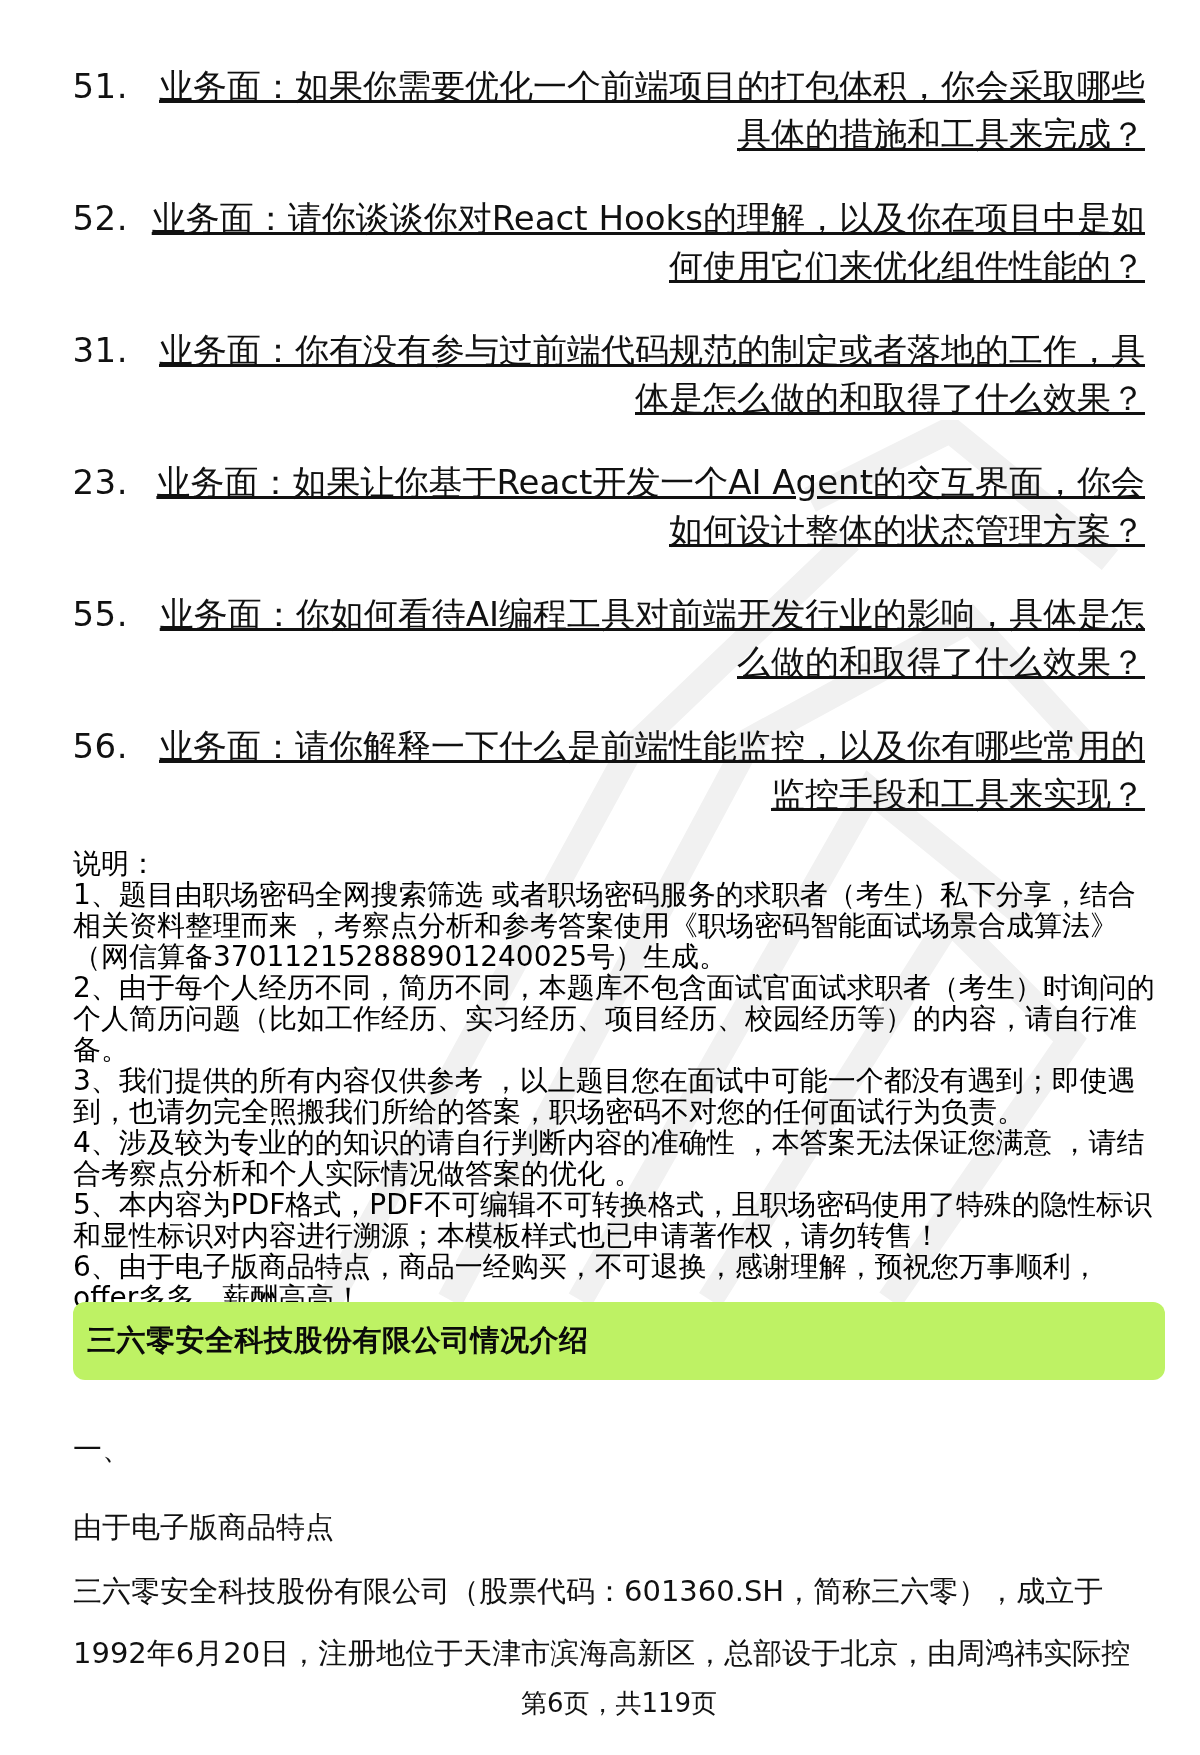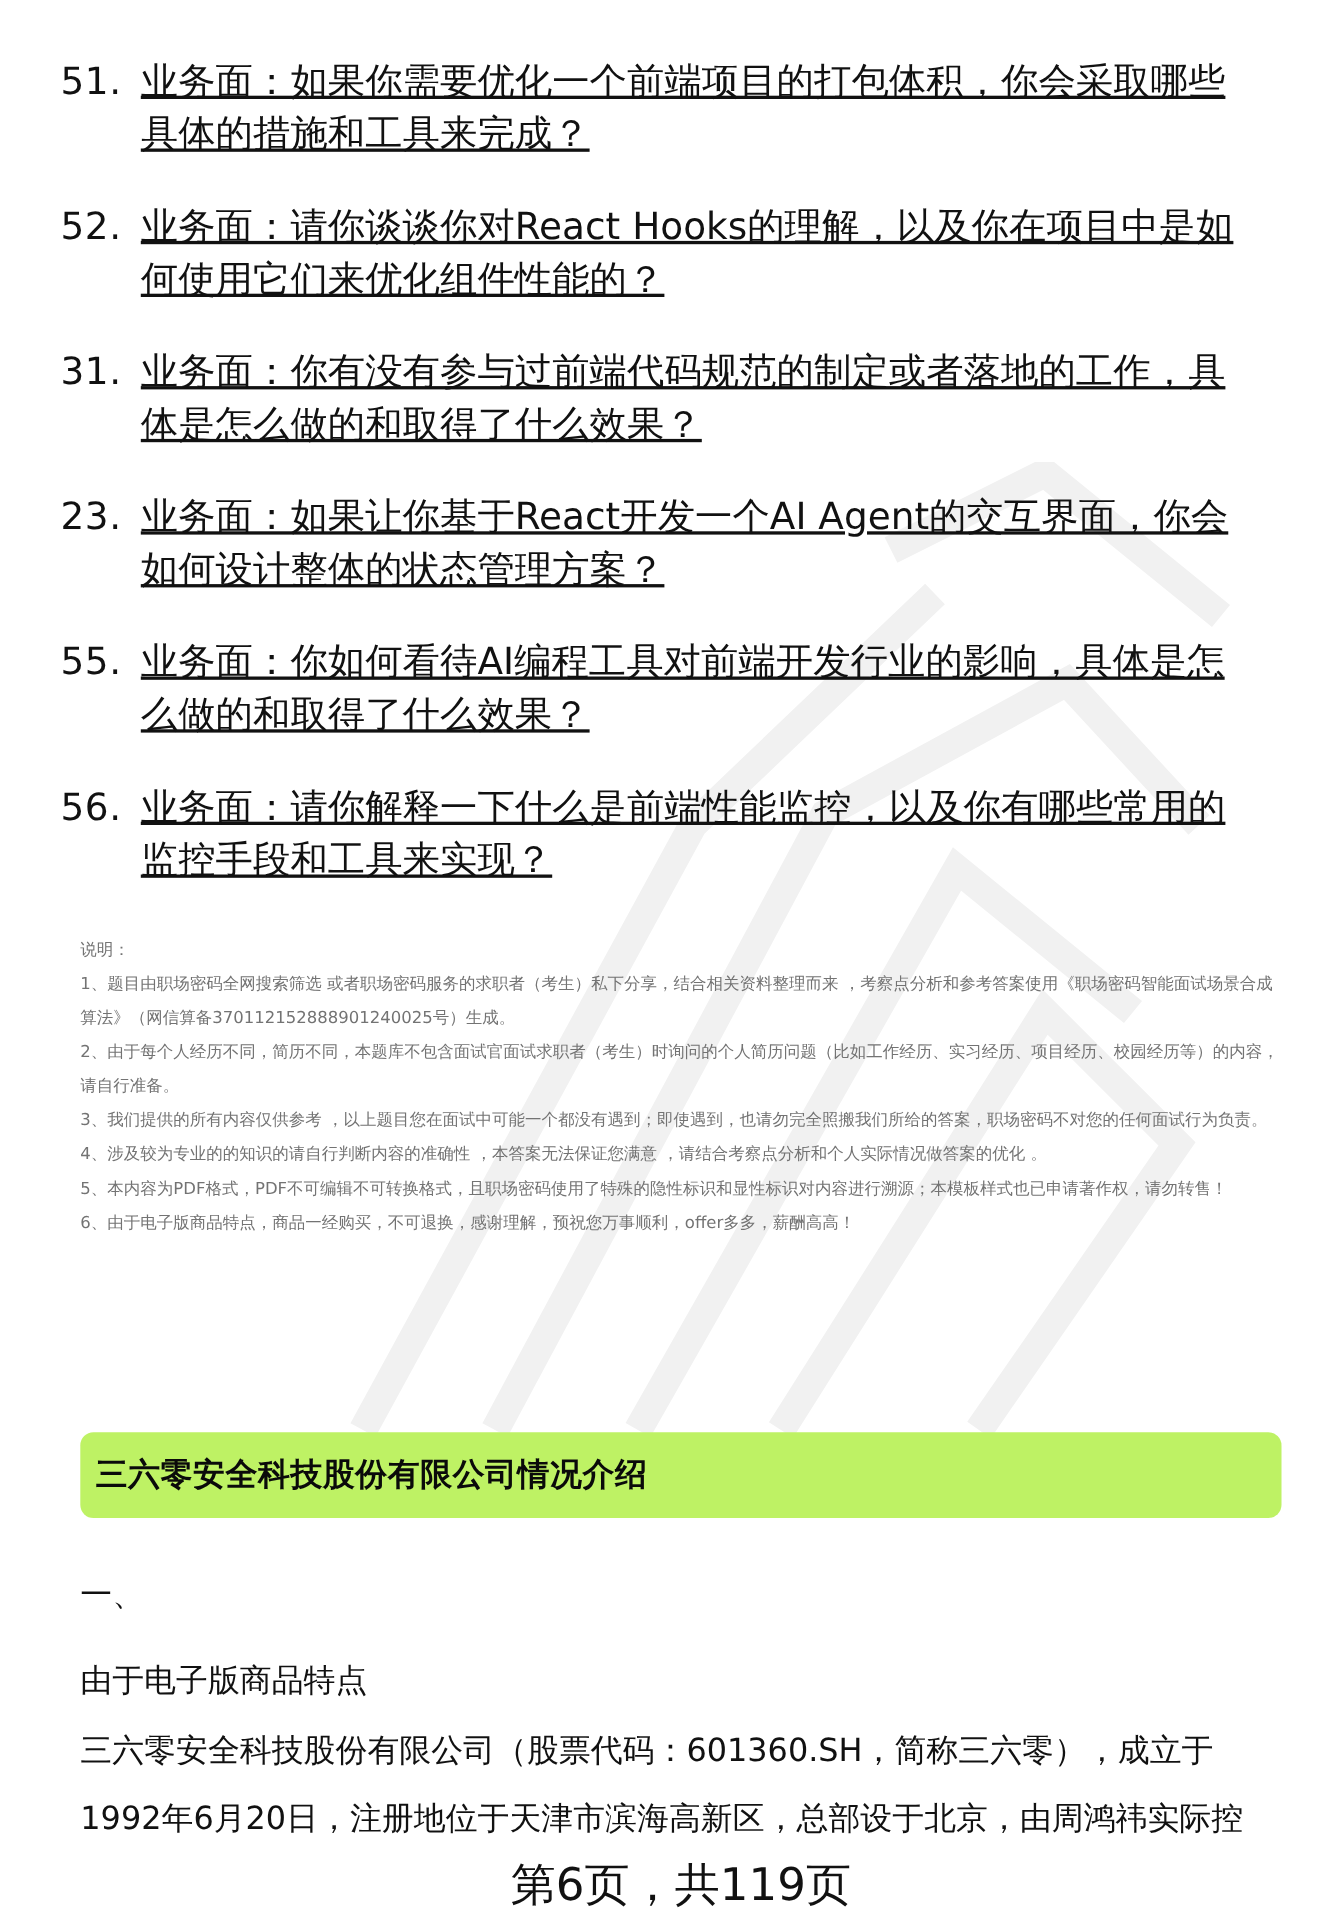--- a/index.html
+++ b/index.html
@@ -29,23 +29,24 @@
       width: 880px;
       height: 900px;
       pointer-events: none;
       z-index: 0;
     }
     .watermark svg { width: 100%; height: 100%; }
 
     .questions {
       position: absolute;
       left: 55px;
-      top: 50px;
+      top: 62px;
       width: 1110px;
       z-index: 1;
+      text-align: right;
     }
     .question {
       display: flex;
       align-items: flex-start;
       height: 132px;
     }
     .q-num {
       width: 73px;
       flex: 0 0 73px;
       font-size: 34px;
@@ -58,23 +59,23 @@
       line-height: 48px;
       padding-right: 20px;
       text-decoration: underline;
     }
 
     .notes {
       position: absolute;
       left: 73px;
       top: 848px;
       width: 1090px;
-      font-size: 15px;
+      font-size: 28px;
       line-height: 31px;
-      color: #737373;
+      color: #000000;
       z-index: 1;
     }
     .notes p { margin: 0; }
 
     .banner {
       position: absolute;
       left: 73px;
       top: 1302px;
       width: 1092px;
       height: 78px;
@@ -106,21 +107,21 @@
       line-height: 62px;
     }
     .section-para p { margin: 0; }
 
     .footer {
       position: absolute;
       left: 0;
       width: 1200px;
       top: 1686px;
       text-align: center;
-      font-size: 41px;
+      font-size: 26px;
       z-index: 1;
     }
     .footer-inner { margin-left: 38px; }
   </style>
 </head>
 <body>
 
 <div class="page">
 
   <div class="watermark">

